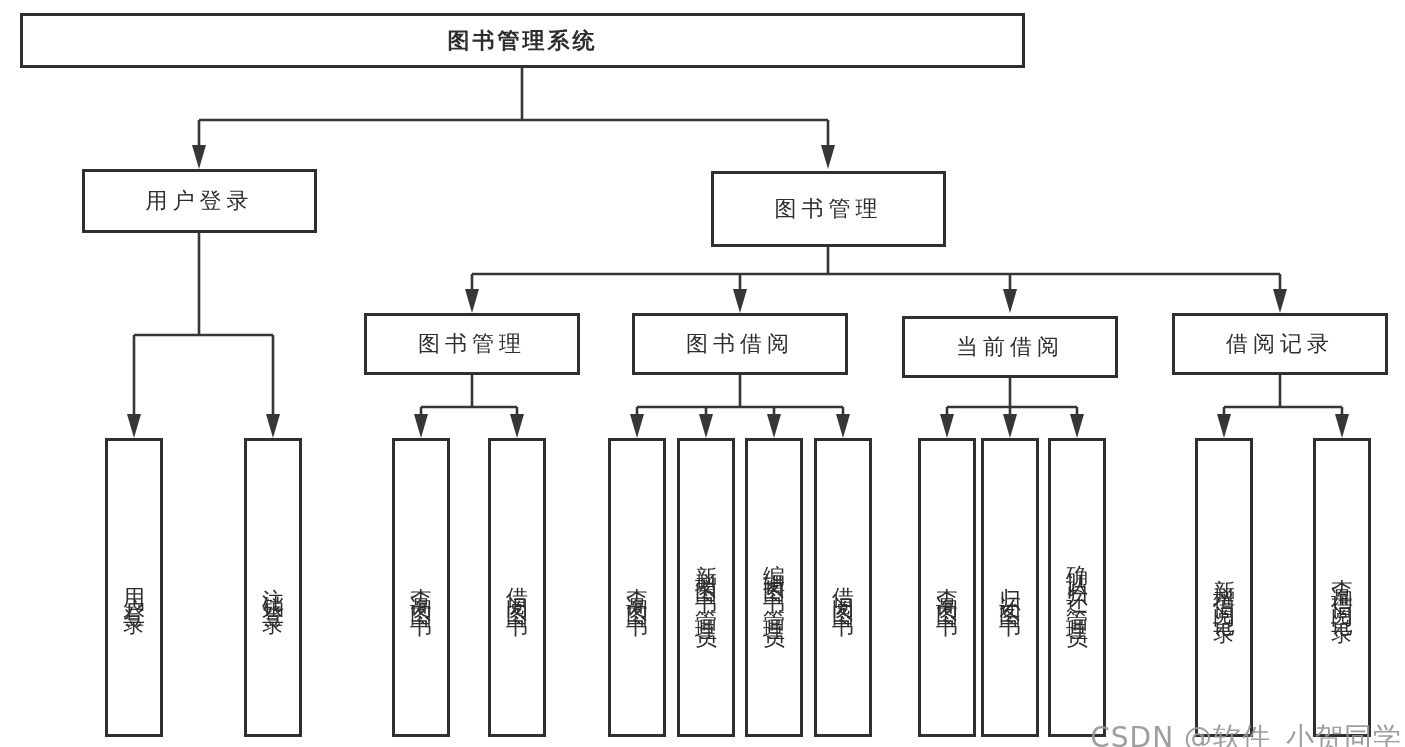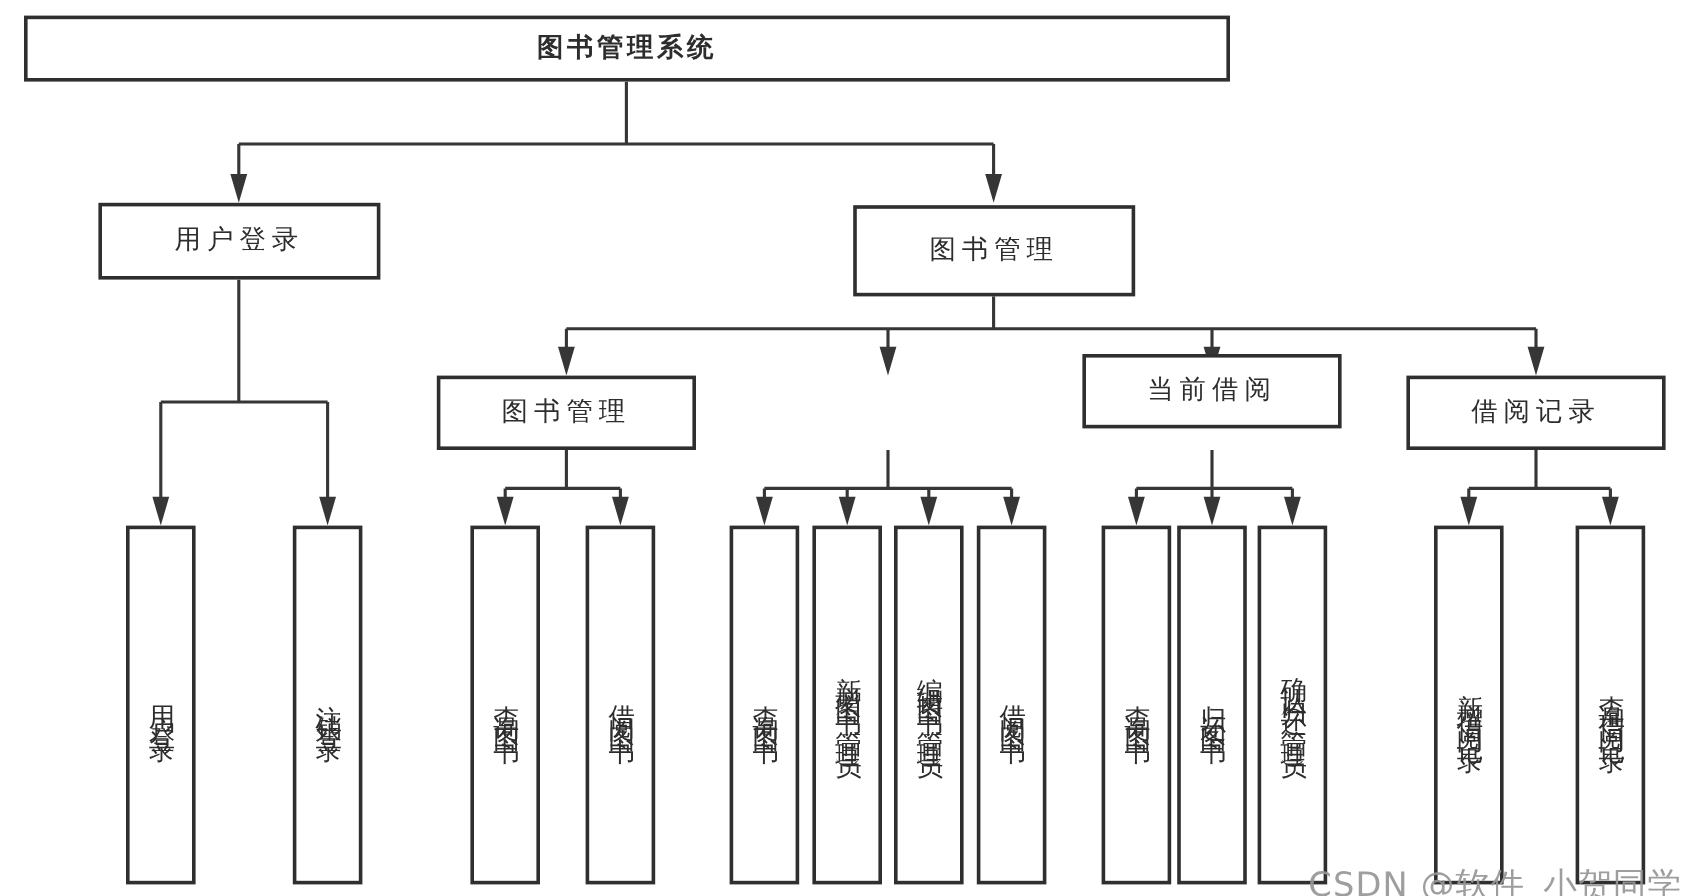--- a/index.html
+++ b/index.html
@@ -97,21 +97,24 @@
   <div class="node h" style="left:82px;top:169px;width:235px;height:64px">
     <span class="lbl">用户登录</span>
   </div>
   <div class="node h" style="left:711px;top:171px;width:235px;height:76px">
     <span class="lbl">图书管理</span>
   </div>
 
   <div class="node h" style="left:364px;top:313px;width:216px;height:62px">
     <span class="lbl">图书管理</span>
   </div>
-  <div class="node h" style="left:902px;top:295px;width:216px;height:62px">
+  <div class="node h" style="left:632px;top:313px;width:216px;height:62px">
+    <span class="lbl">图书借阅</span>
+  </div>
+  <div class="node h" style="left:902px;top:316px;width:216px;height:62px">
     <span class="lbl">当前借阅</span>
   </div>
   <div class="node h" style="left:1172px;top:313px;width:216px;height:62px">
     <span class="lbl">借阅记录</span>
   </div>
 
   <div class="node v" style="left:105px;top:438px;width:58px;height:299px">
     <span class="lbl">用户登录</span>
   </div>
   <div class="node v" style="left:244px;top:438px;width:58px;height:299px">

